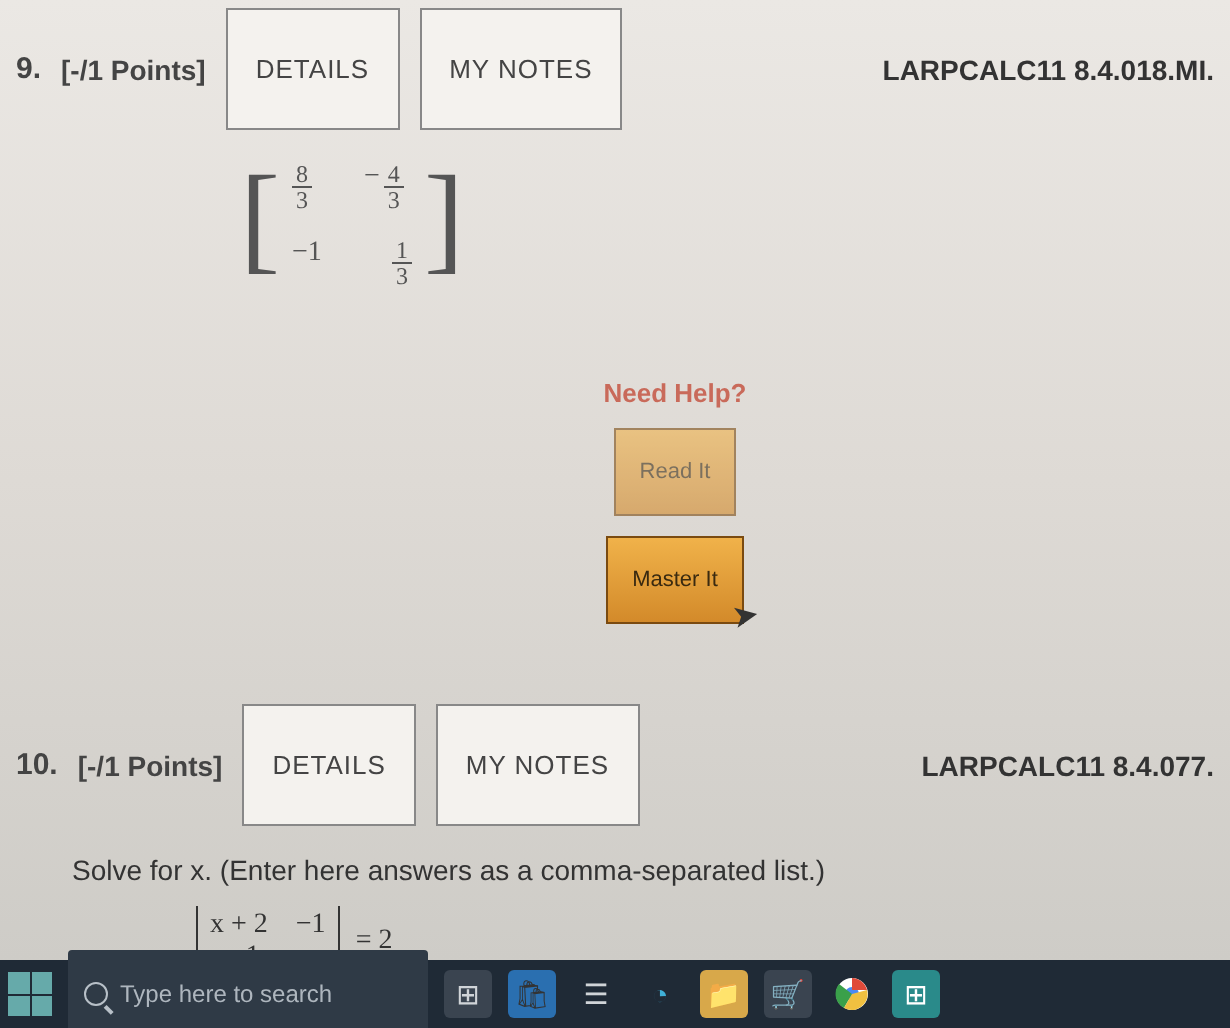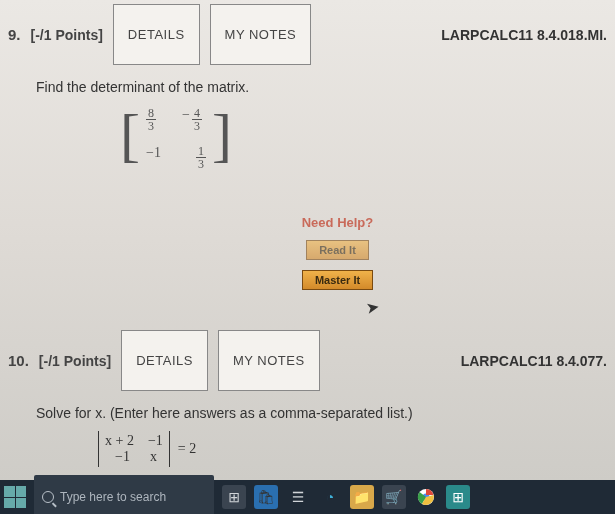--- a/index.html
+++ b/index.html
@@ -85,23 +85,23 @@
     flex-direction: column;
   }
   .need-help {
     color: #c96a5a;
     font-size: 13px;
     font-weight: bold;
   }
   .orange-btn {
     background: linear-gradient(#f0b24a,#d38a2a);
     border: 1px solid #7a4a10;
-    padding: 3px 12px;
+    padding: 15px 12px;
     font-size: 11px;
-    font-weight: bold;
+    font-weight: normal;
     color: #3a2a10;
     cursor: pointer;
   }
   .orange-btn.faded { opacity: 0.6; }
   .submit-row { margin-left: 60px; margin-top: 28px; }
   .submit-btn {
     border: 1px solid #9aa;
     background: #e6e6e6;
     color: #888;
     font-size: 11px;
@@ -190,21 +190,20 @@
 <div class="page">
 
   <div class="problem-header">
     <span class="qnum">9.</span>
     <span class="pts">[-/1 Points]</span>
     <button class="btn-outline">DETAILS</button>
     <button class="btn-outline">MY NOTES</button>
     <span class="ref">LARPCALC11 8.4.018.MI.</span>
   </div>
 
-  <div class="instruction">Find the determinant of the matrix.</div>
 
   <div class="matrix-area">
     <span class="bracket left">[</span>
     <div class="m-row top">
       <span class="frac">
         <span class="fn">8</span>
         <span>3</span>
       </span>
       <span style="display:flex;align-items:flex-start;gap:2px;">
         <span>−</span>

